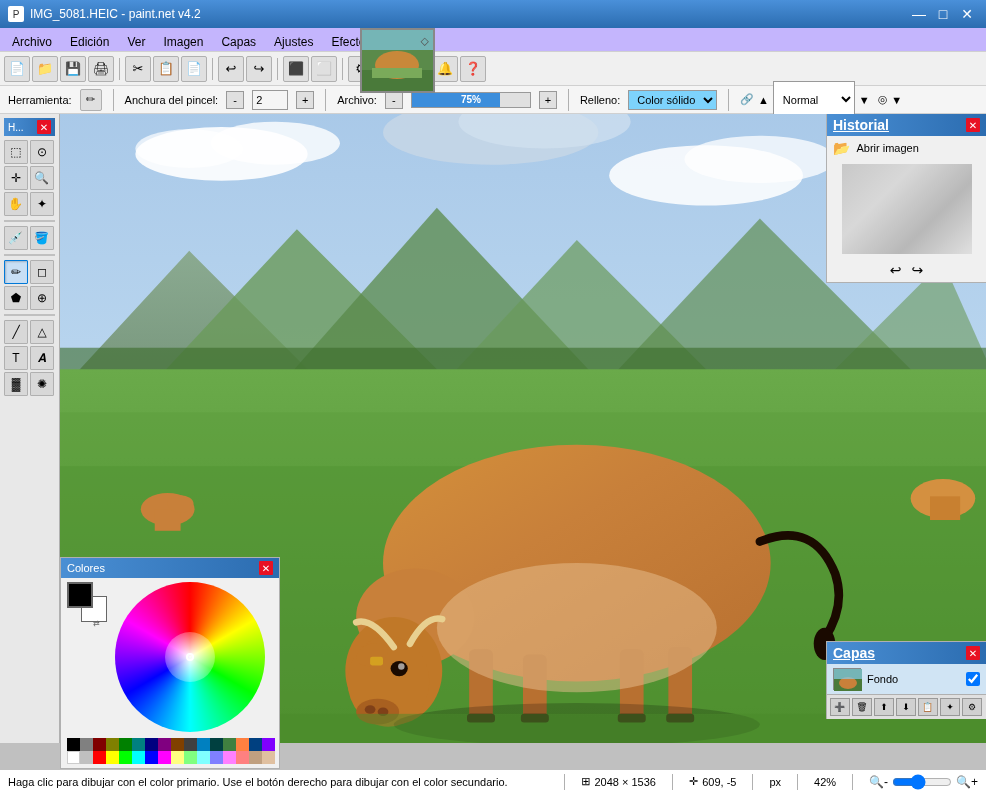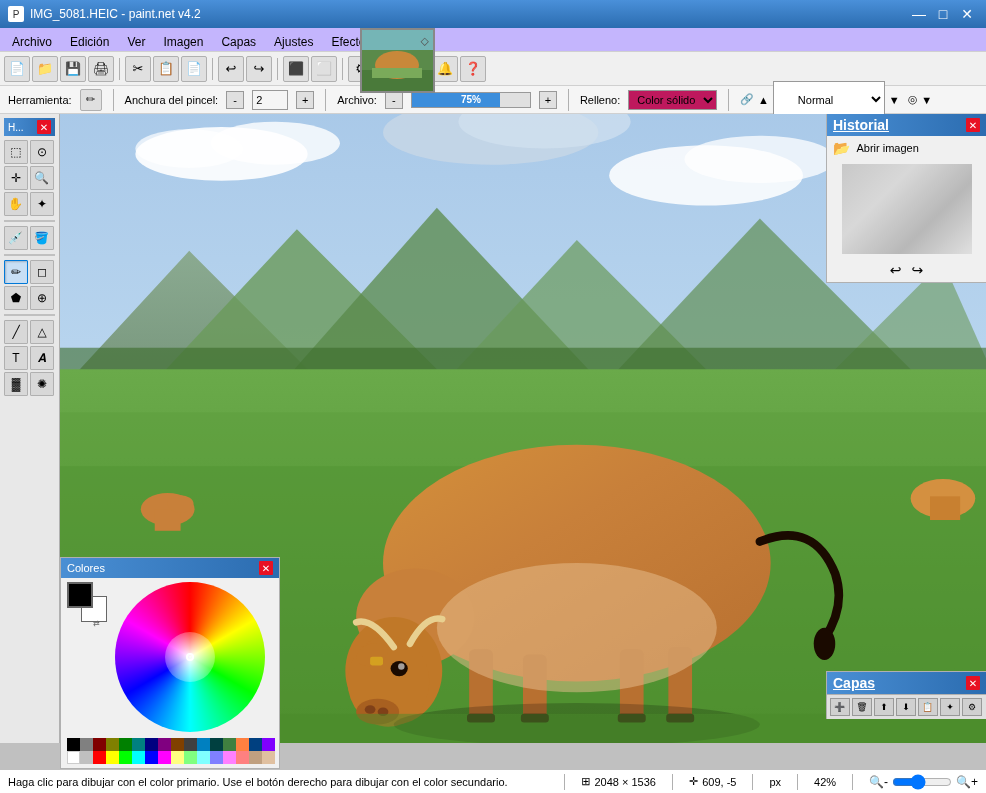--- a/index.html
+++ b/index.html
@@ -104,24 +104,24 @@
       background: linear-gradient(to right, #3c8edc 0%, #3c8edc 75%, #e0e0e0 75%);
       border: 1px solid #999;
       display: flex; align-items: center; justify-content: center;
       font-size: 10px; color: #fff; font-weight: bold;
     }
     .fill-dropdown {
       height: 20px;
       border: 1px solid #999;
       font-size: 11px;
       padding: 0 4px;
-      background: #be185d;
+      background: #7dd3fc;
     }
     .blend-dropdown {
-      height: 37px; border: 1px solid #999; font-size: 11px; padding: 0 20px; background: white;
+      height: 37px; border: 1px solid #999; font-size: 11px; padding: 0 5px; background: white;
     }
 
     
     .main-layout {
       display: flex;
       flex-direction: row;
       height: calc(793px - 28px - 24px - 34px - 28px - 24px);
     }
 
     
@@ -634,20 +634,31 @@
         <button class="history-nav-btn">↩</button>
         <button class="history-nav-btn">↪</button>
       </div>
     </div>
 
     <div class="layers-panel">
       <div class="panel-header">
         <span class="panel-tab">Capas</span>
         <button class="panel-close-btn">✕</button>
       </div>
+      <div class="layer-item">
+        <div class="layer-thumb">
+          <svg width="28" height="22" viewBox="0 0 28 22">
+            <rect width="28" height="22" fill="#4a7a3a"></rect>
+            <ellipse cx="14" cy="14" rx="9" ry="6" fill="#c8803a"></ellipse>
+            <rect x="0" y="0" width="28" height="10" fill="#87CEEB" opacity="0.7"></rect>
+          </svg>
+        </div>
+        <span class="layer-name">Fondo</span>
+        <input type="checkbox" class="layer-check" checked="" style="">
+      </div>
       <div class="layers-toolbar">
         <button class="layers-tool-btn" title="Agregar capa">➕</button>
         <button class="layers-tool-btn" title="Eliminar capa">🗑</button>
         <button class="layers-tool-btn" title="Subir capa">⬆</button>
         <button class="layers-tool-btn" title="Bajar capa">⬇</button>
         <button class="layers-tool-btn" title="Duplicar">📋</button>
         <button class="layers-tool-btn" title="Combinar">✦</button>
         <button class="layers-tool-btn" title="Propiedades">⚙</button>
       </div>
     </div>

